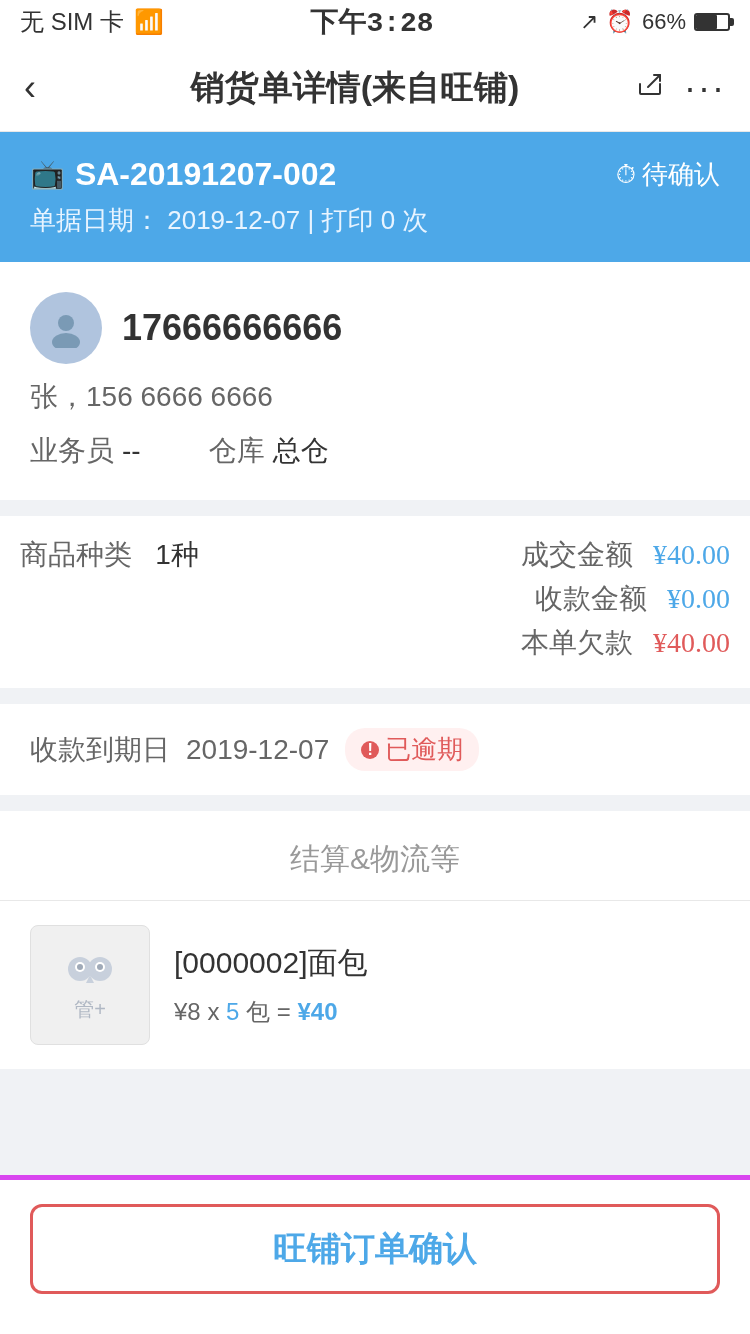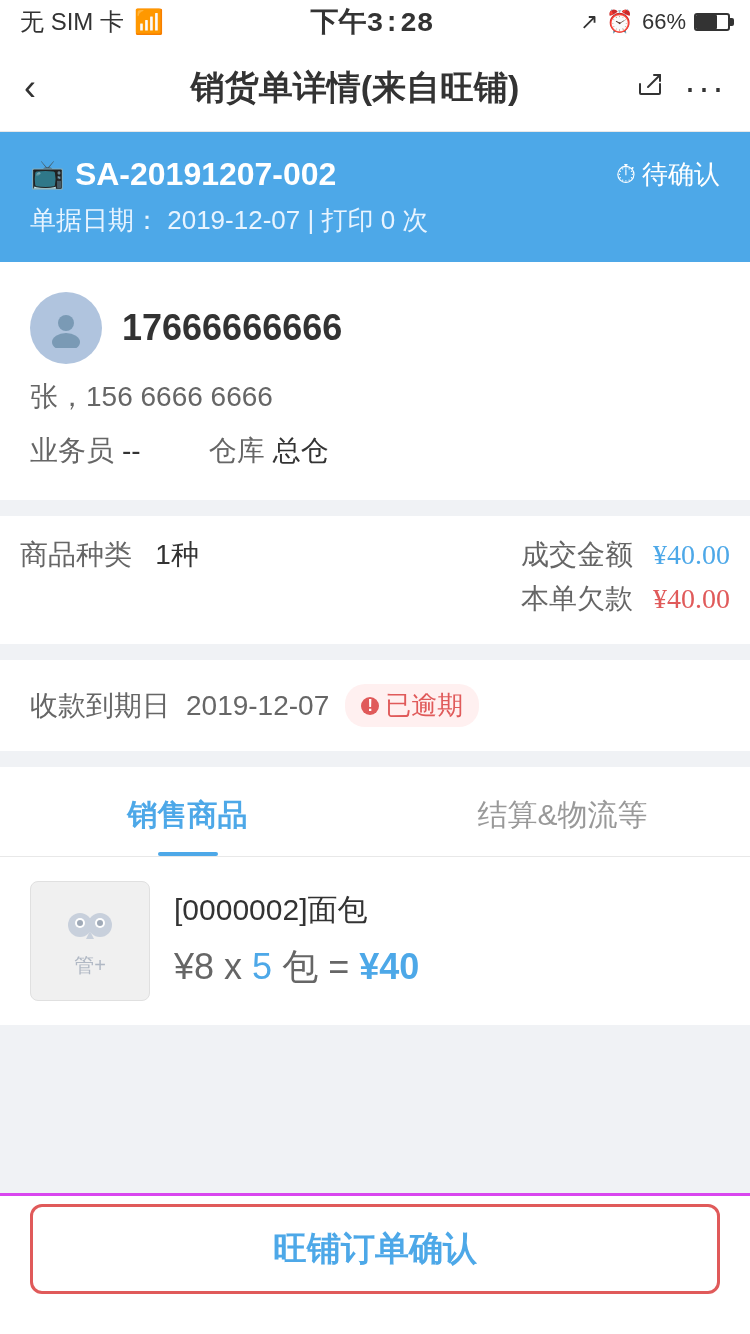--- a/index.html
+++ b/index.html
@@ -264,41 +264,41 @@
       margin-top: 4px;
     }
     .product-info { flex: 1; }
     .product-name {
       font-size: 30px;
       color: #333;
       font-weight: 500;
       margin-bottom: 12px;
     }
     .product-price {
-      font-size: 36px;
+      font-size: 24px;
       color: #666;
     }
     .product-price .qty { color: #4da8e8; }
     .product-price .total { color: #4da8e8; font-weight: 600; }
 
     
     .content-spacer {
       background: #f0f2f5;
       height: 200px;
     }
 
     
     .bottom-bar {
       position: fixed;
       bottom: 0;
       left: 0;
       width: 750px;
       background: #fff;
-      padding: 8px 30px 40px;
-      border-top: 3px solid #d946ef;
+      padding: 24px 30px 40px;
+      border-top: 5px solid #d946ef;
     }
     .confirm-btn {
       width: 100%;
       height: 90px;
       background: #fff;
       border: 3px solid #e05a5a;
       border-radius: 12px;
       font-size: 34px;
       color: #4da8e8;
       font-weight: 600;
@@ -389,38 +389,41 @@
     <span>商品种类</span>
     &nbsp;
     <span class="summary-left-value">1种</span>
   </div>
   <div class="summary-right">
     <div class="summary-row">
       <span>成交金额</span>
       <span class="summary-amount-blue">¥40.00</span>
     </div>
     <div class="summary-row">
+      <span>收款金额</span>
+      <span class="summary-amount-blue">¥0.00</span>
+    </div>
+    <div class="summary-row">
       <span>本单欠款</span>
       <span class="summary-amount-red">¥40.00</span>
     </div>
   </div>
 </div>
 
 <div class="due-section">
   <span>收款到期日</span>
   <span>2019-12-07</span>
   <span class="overdue-badge">
     <span class="overdue-dot">!</span>
     <span>已逾期</span>
   </span>
 </div>
 
 <div class="tabs-section">
   <div class="tabs-row">
-    <div class="tab-item active">销售商品</div>
     <div class="tab-item">结算&amp;物流等</div>
   </div>
 
   <div class="product-section">
     <div class="product-item">
       <div class="product-image">
         <div class="product-logo">
           <svg width="56" height="40" viewBox="0 0 56 40" fill="none">
 
             <ellipse cx="18" cy="22" rx="12" ry="12" fill="#c8d0dc"></ellipse>

